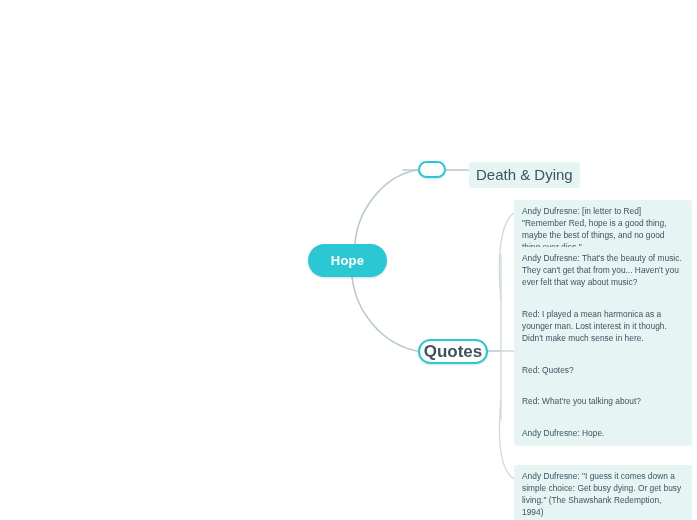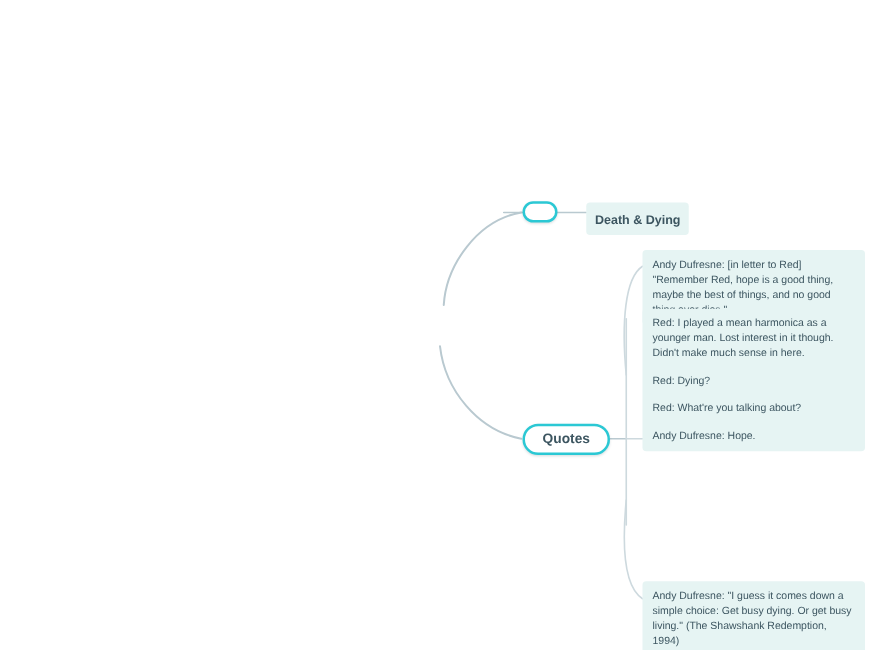--- a/index.html
+++ b/index.html
@@ -59,21 +59,21 @@
     border: 2px solid #2bc8d4;
     border-radius: 13px;
     box-shadow: 0 1px 2px rgba(60,90,100,0.20);
     display: flex;
     align-items: center;
     justify-content: center;
     box-sizing: border-box;
   }
   .node-pill .label {
     color: #3c5560;
-    font-size: 11px;
+    font-size: 17px;
     font-weight: bold;
     line-height: 1;
     white-space: nowrap;
   }
   #node-quotes {
     left: 418px;
     top: 339px;
     width: 70px;
     height: 25px;
   }
@@ -88,22 +88,22 @@
   
   .leaf-label {
     position: absolute;
     background: #e6f4f3;
     border-radius: 3px;
     padding: 4px 7px;
     box-sizing: border-box;
   }
   .leaf-label .label {
     color: #3c5560;
-    font-size: 10px;
-    font-weight: bold;
+    font-size: 15px;
+    font-weight: normal;
     line-height: 1.2;
     white-space: nowrap;
   }
   #leaf-death {
     left: 469px;
     top: 162px;
   }
 
   
   .quote-box {
@@ -115,21 +115,21 @@
     padding: 6px 8px;
     box-sizing: border-box;
   }
   .quote-line {
     color: #3c5560;
     font-size: 8.4px;
     line-height: 1.42;
     margin: 0;
   }
   .quote-line + .quote-line {
-    margin-top: 10px;
+    margin-top: 20px;
   }
   #quote-box-1 { top: 200px; }
   #quote-box-2 { top: 247px; }
   #quote-box-3 { top: 465px; }
 </style>
 </head>
 <body>
 
 <div id="canvas">
 
@@ -147,40 +147,44 @@
 
     <path d="M 501 255 L 501 420" fill="none" stroke="#cdd9de" stroke-width="1.3" stroke-linecap="round"></path>
 
     <path d="M 501 300 C 497 258 500 222 514 213" fill="none" stroke="#cdd9de" stroke-width="1.3" stroke-linecap="round"></path>
 
     <path d="M 501 351 L 514 351" fill="none" stroke="#cdd9de" stroke-width="1.3" stroke-linecap="round"></path>
 
     <path d="M 501 400 C 497 442 500 470 514 479" fill="none" stroke="#cdd9de" stroke-width="1.3" stroke-linecap="round"></path>
   </svg>
 
+  <div class="node-root" id="node-hope">
+    <span class="label">Hope</span>
+  </div>
 
   <div class="node-pill" id="node-empty">
     <span class="label"></span>
   </div>
 
   <div class="leaf-label" id="leaf-death">
     <span class="label">Death &amp; Dying</span>
   </div>
 
   <div class="node-pill" id="node-quotes">
     <span class="label">Quotes</span>
   </div>
 
   <div class="quote-box" id="quote-box-1">
     <p class="quote-line">Andy Dufresne: [in letter to Red] "Remember Red, hope is a good thing, maybe the best of things, and no good thing ever dies."</p>
   </div>
 
   <div class="quote-box" id="quote-box-2">
+    <p class="quote-line">Andy Dufresne: That's the beauty of music. They can't get that from you... Haven't you ever felt that way about music?</p>
     <p class="quote-line">Red: I played a mean harmonica as a younger man. Lost interest in it though. Didn't make much sense in here.</p>
-    <p class="quote-line">Red: Dying?</p>
+    <p class="quote-line">Red: Quotes?</p>
     <p class="quote-line">Red: What're you talking about?</p>
     <p class="quote-line">Andy Dufresne: Hope.</p>
   </div>
 
   <div class="quote-box" id="quote-box-3">
     <p class="quote-line">Andy Dufresne: "I guess it comes down a simple choice: Get busy dying. Or get busy living." (The Shawshank Redemption, 1994)</p>
   </div>
 
 </div>
 

